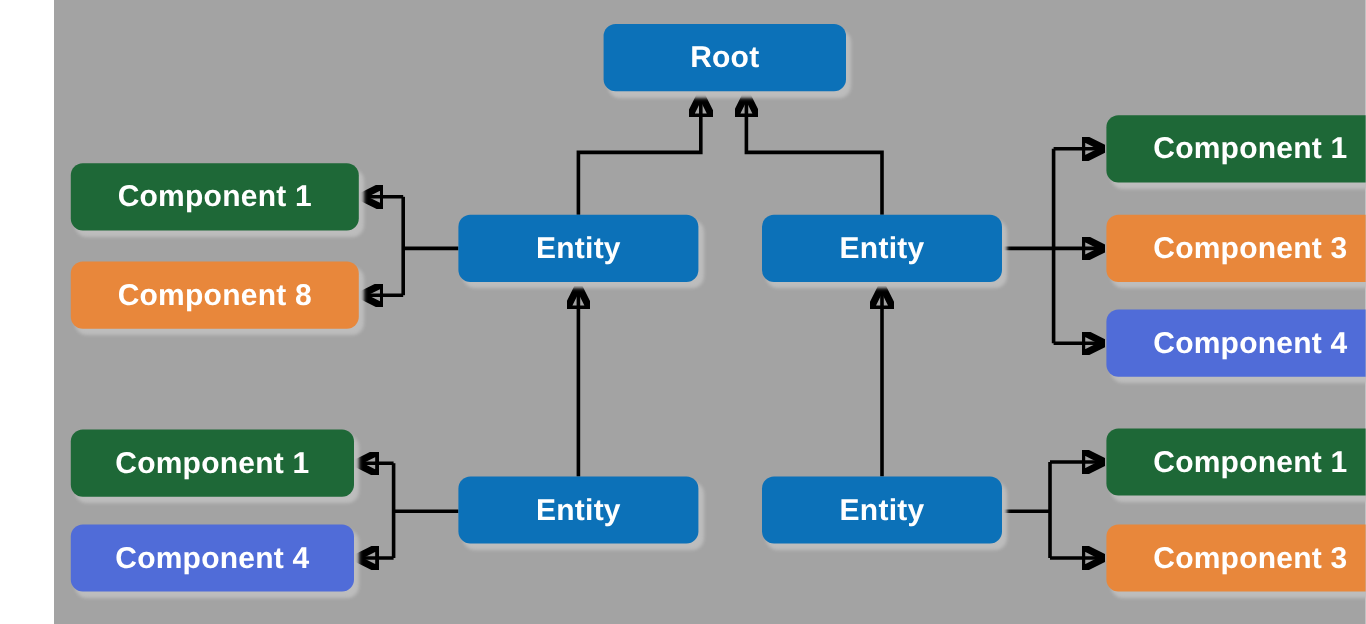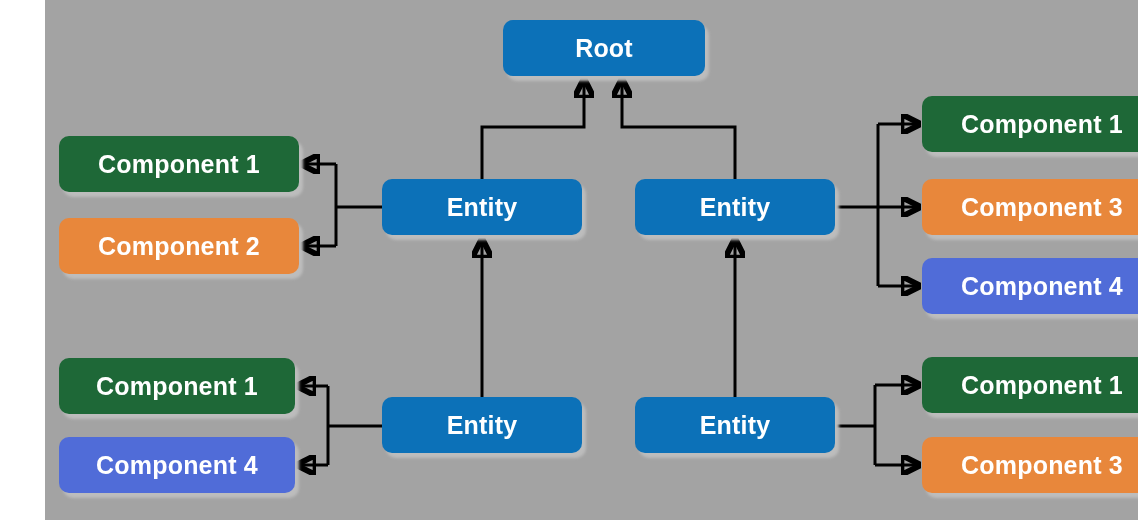--- a/index.html
+++ b/index.html
@@ -77,21 +77,21 @@
   </svg>
 
   <div class="node" style="left: 458px; top: 20px; width: 202px; background-color: rgb(12, 113, 184);">Root</div>
 
   <div class="node" style="left: 337px; top: 179px; width: 200px; background-color: rgb(12, 113, 184);">Entity</div>
   <div class="node" style="left: 590px; top: 179px; width: 200px; background-color: rgb(12, 113, 184);">Entity</div>
   <div class="node" style="left: 337px; top: 397px; width: 200px; background-color: rgb(12, 113, 184);">Entity</div>
   <div class="node" style="left: 590px; top: 397px; width: 200px; background-color: rgb(12, 113, 184);">Entity</div>
 
   <div class="node" style="left: 14px; top: 136px; width: 240px; background-color: rgb(30, 104, 55);">Component 1</div>
-  <div class="node" style="left: 14px; top: 218px; width: 240px; background-color: rgb(232, 135, 59);">Component 2</div>
+  <div class="node" style="left: 14px; top: 218px; width: 240px; background-color: rgb(232, 135, 59);">Component 8</div>
 
   <div class="node" style="left: 14px; top: 358px; width: 236px; background-color: rgb(30, 104, 55);">Component 1</div>
   <div class="node" style="left: 14px; top: 437px; width: 236px; background-color: rgb(80, 108, 216);">Component 4</div>
 
   <div class="node" style="left: 877px; top: 96px; width: 240px; background-color: rgb(30, 104, 55);">Component 1</div>
   <div class="node" style="left: 877px; top: 179px; width: 240px; background-color: rgb(232, 135, 59);">Component 3</div>
   <div class="node" style="left: 877px; top: 258px; width: 240px; background-color: rgb(80, 108, 216);">Component 4</div>
 
   <div class="node" style="left: 877px; top: 357px; width: 240px; background-color: rgb(30, 104, 55);">Component 1</div>
   <div class="node" style="left: 877px; top: 437px; width: 240px; background-color: rgb(232, 135, 59);">Component 3</div>

